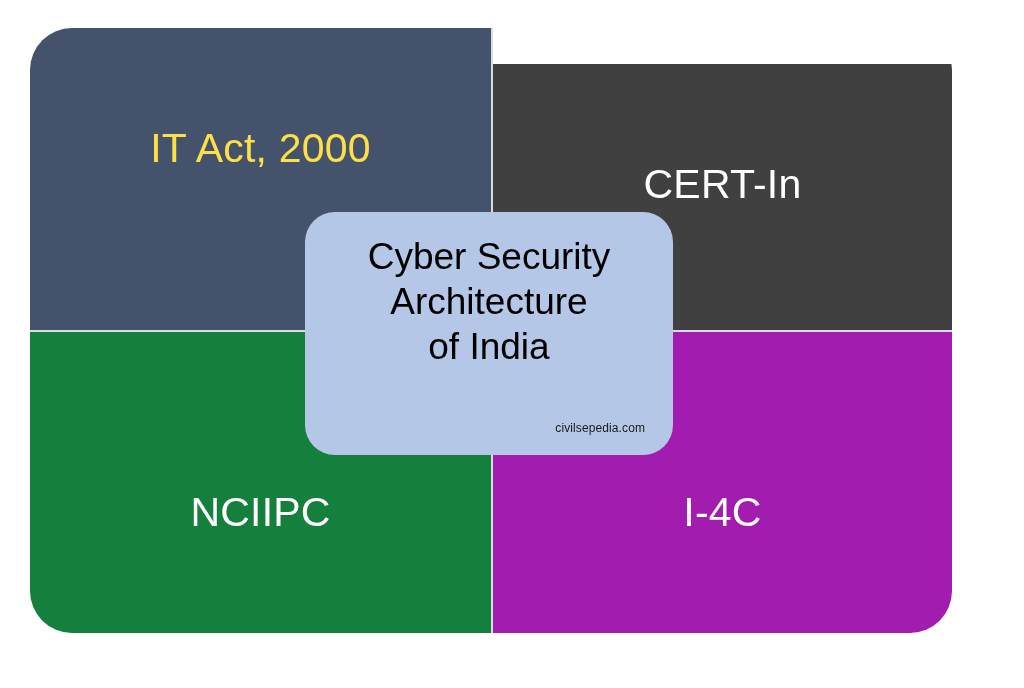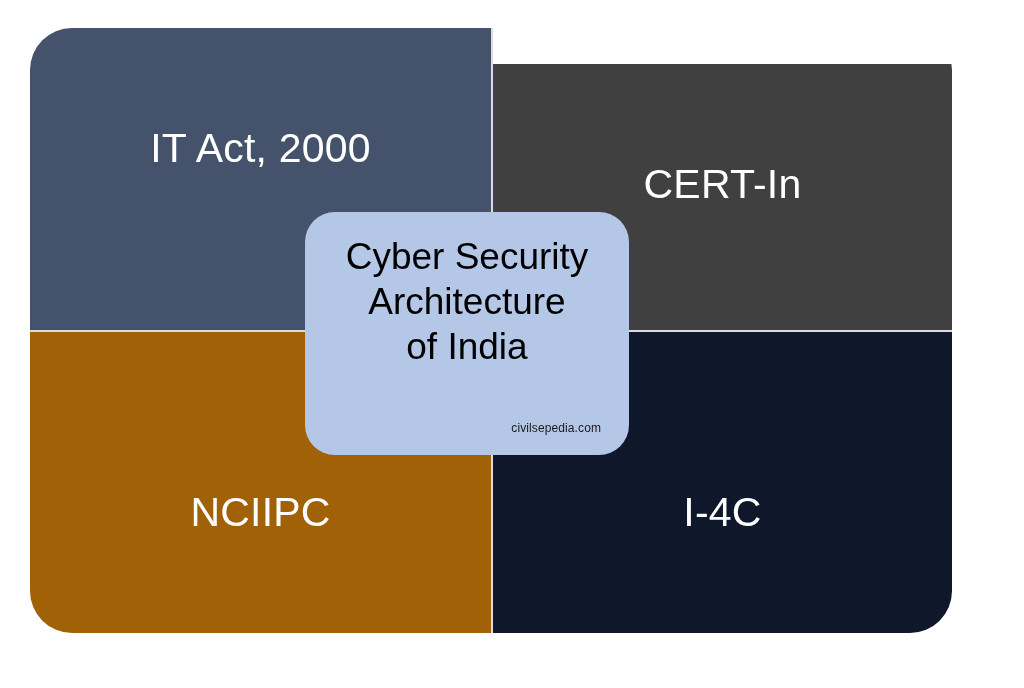--- a/index.html
+++ b/index.html
@@ -91,21 +91,21 @@
     top: 302px;
     width: 922px;
     height: 2px;
   }
 
   
   #center-box {
     position: absolute;
     left: 305px;
     top: 212px;
-    width: 324px;
+    width: 368px;
     height: 243px;
     background: #B4C7E7;
     border-radius: 30px;
     box-sizing: border-box;
     padding: 22px 26px 10px 26px;
     display: flex;
     flex-direction: column;
     align-items: center;
     justify-content: flex-start;
   }
@@ -126,32 +126,32 @@
     font-weight: 400;
     letter-spacing: 0.1px;
   }
 </style>
 </head>
 <body style="background: rgb(255, 255, 255);">
 
 <div id="matrix-container">
 
   <div class="quadrant" id="quadrant-top-left" style="background: rgb(68, 82, 107);">
-    <span class="quadrant-label" style="color: #ffffff;">IT Act, 2000</span>
+    <span class="quadrant-label" style="color: #fde047;">IT Act, 2000</span>
   </div>
 
   <div class="quadrant" id="quadrant-top-right" style="background: rgb(64, 64, 64);">
     <span class="quadrant-label" style="color: rgb(255, 255, 255);">CERT-In</span>
   </div>
 
-  <div class="quadrant" id="quadrant-bottom-left" style="background: #a16207;">
+  <div class="quadrant" id="quadrant-bottom-left" style="background: #15803d;">
     <span class="quadrant-label" style="color: rgb(255, 255, 255);">NCIIPC</span>
   </div>
 
-  <div class="quadrant" id="quadrant-bottom-right" style="background: #0f172a;">
+  <div class="quadrant" id="quadrant-bottom-right" style="background: #a21caf;">
     <span class="quadrant-label" style="color: rgb(255, 255, 255);">I-4C</span>
   </div>
 
   <div class="divider" id="divider-vertical" style="background: rgb(217, 221, 226);"></div>
   <div class="divider" id="divider-horizontal" style="background: rgb(217, 221, 226);"></div>
 
 </div>
 
 <div id="center-box" style="background: rgb(180, 199, 231);">
   <div id="center-title" style="color: rgb(0, 0, 0);">Cyber Security

